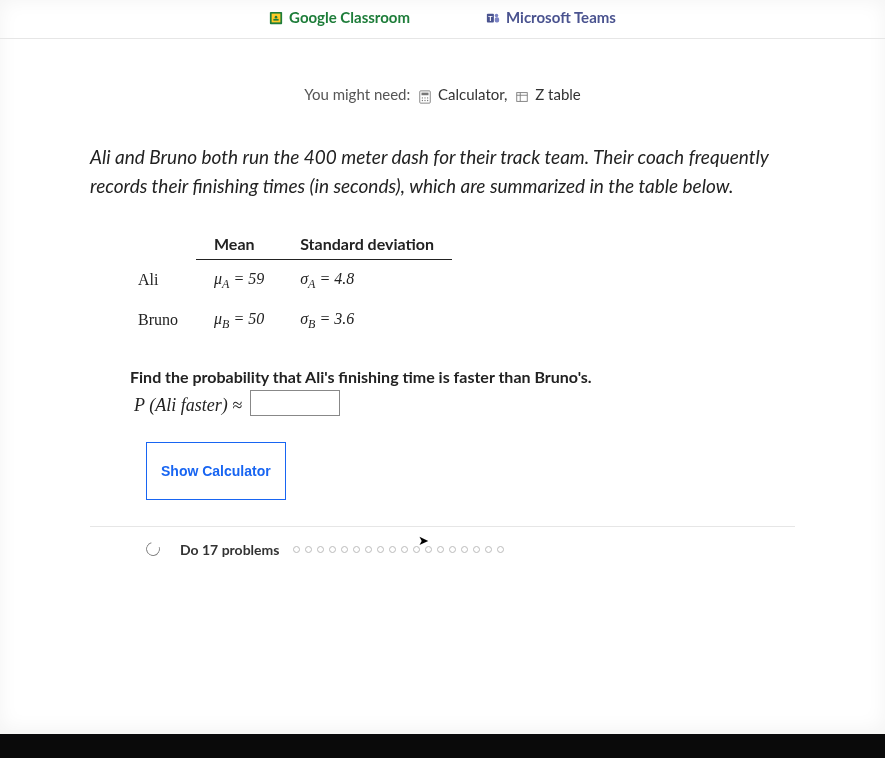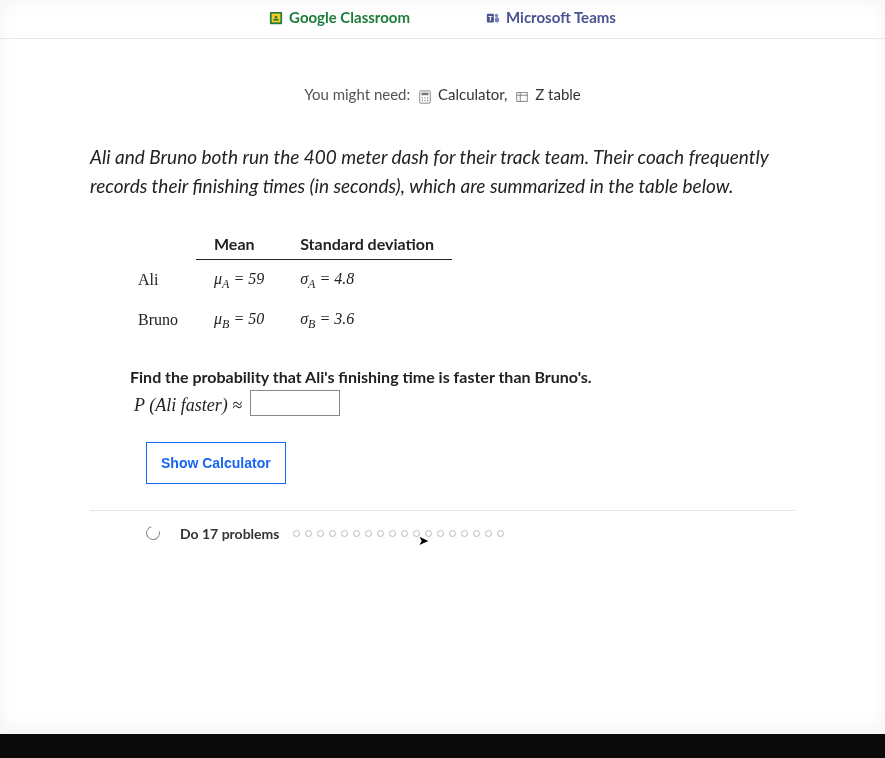--- a/index.html
+++ b/index.html
@@ -107,21 +107,21 @@
     padding: 2px 4px;
   }
   .calc-btn {
     margin-left: 56px;
     display: inline-block;
     border: 1px solid #1865f2;
     color: #1865f2;
     background: #fff;
     font-size: 14px;
     font-weight: 700;
-    padding: 12px 14px;
+    padding: 20px 14px;
     cursor: pointer;
   }
   .footer {
     border-top: 1px solid #e6e6e6;
     margin-top: 26px;
     padding: 14px 0 0 56px;
     font-size: 14px;
     color: #555;
     display:flex;
     align-items:center;

